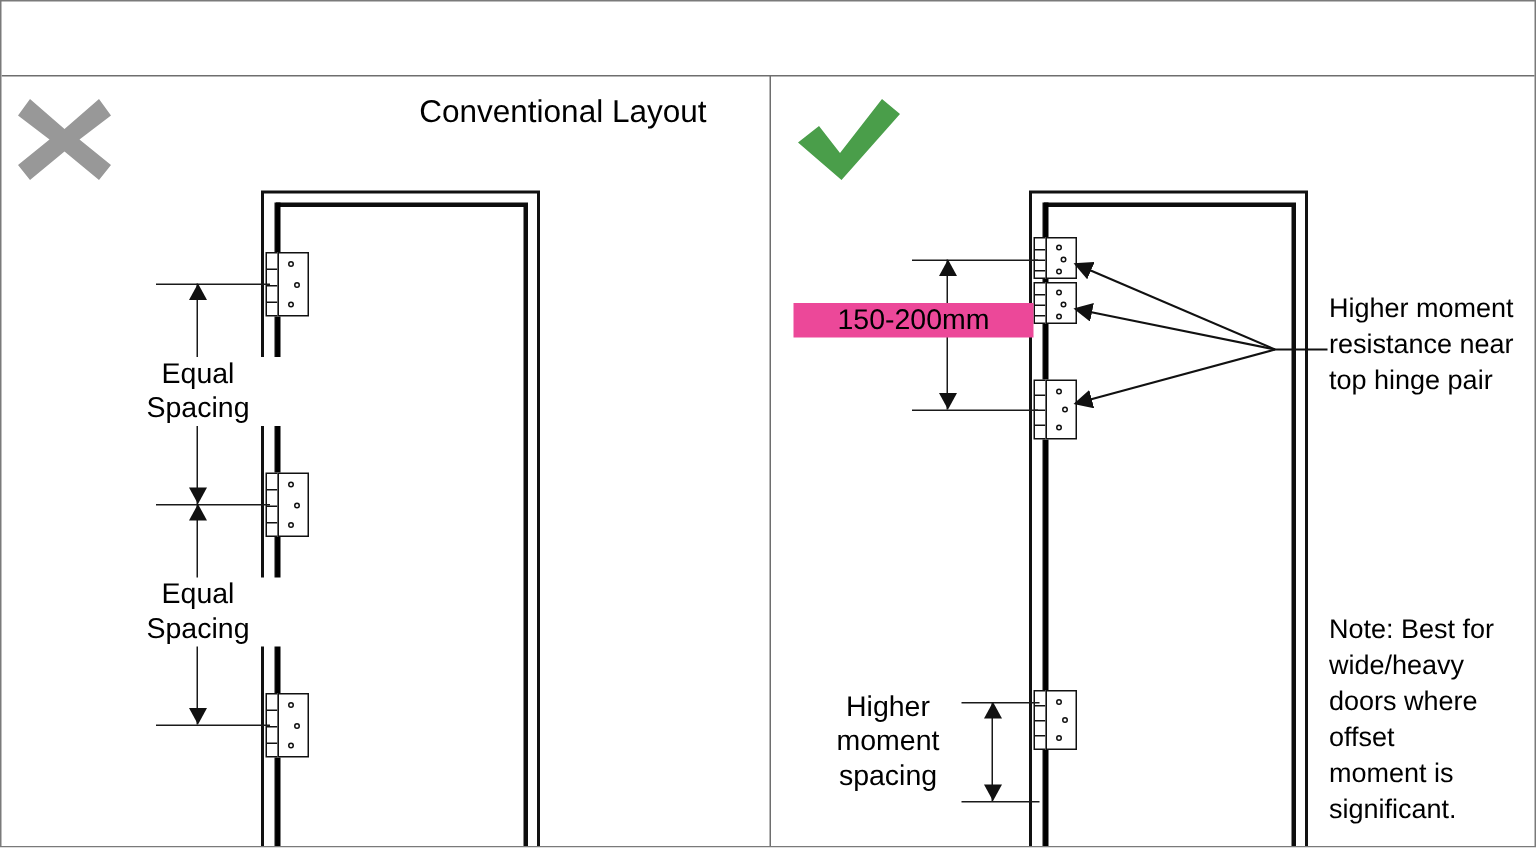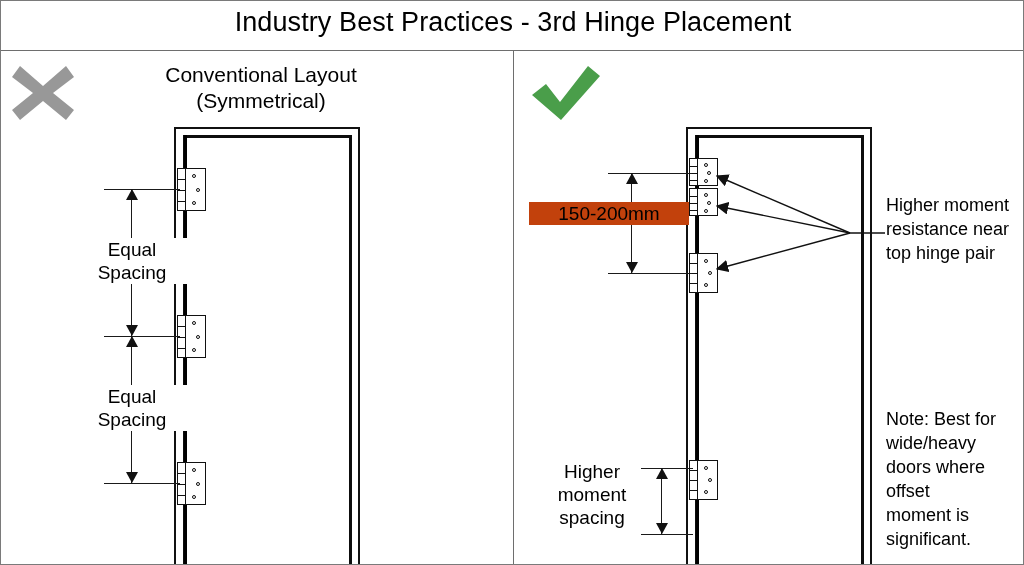--- a/index.html
+++ b/index.html
@@ -10,21 +10,21 @@
   .title{position:absolute;left:0;top:6px;width:1024px;text-align:center;
          font-size:27px;font-weight:400;letter-spacing:.1px;color:#000;}
   .rule-h{position:absolute;left:0;top:49px;width:1024px;height:1px;background:#6e6e6e;}
   .rule-v{position:absolute;left:512px;top:49px;width:1px;height:515px;background:#6e6e6e;}
 
   .panel{position:absolute;top:49px;width:512px;height:515px;}
   .panel.left{left:0;}
   .panel.right{left:512px;}
 
   .mark{position:absolute;}
-  .heading{position:absolute;width:420px;text-align:center;font-size:21px;line-height:26px;}
+  .heading{position:absolute;width:420px;text-align:right;font-size:21px;line-height:26px;}
 
   
   .frame{position:absolute;border:2px solid #111;background:#fff;box-sizing:border-box;}
   .leaf{position:absolute;border:3px solid #0d0d0d;background:#fff;box-sizing:border-box;}
   .pivot{position:absolute;background:#000;}
 
   
   .hinge{position:absolute;}
   .hinge .knuckles{position:absolute;left:0;top:0;width:9px;height:100%;
       border:1.4px solid #111;background:#fff;box-sizing:border-box;}
@@ -50,33 +50,31 @@
   .calloutlabel{position:absolute;font-size:18px;line-height:24px;color:#000;}
 
   svg.overlay{position:absolute;left:0;top:0;width:1024px;height:565px;
               pointer-events:none;overflow:visible;}
 </style>
 </head>
 <body>
 
 <div id="page">
 
-  <div class="title">Industry Best Practices - 3rd Hinge Placement</div>
   <div class="rule-h"></div>
   <div class="rule-v"></div>
 
   <div class="panel left">
 
     <svg class="mark" style="left:8px;top:10px;width:68px;height:62px;" viewBox="0 0 68 62">
       <path d="M11 6 L34 26 L57 6 L65 17 L44 33 L65 50 L57 60 L34 41 L11 60 L3 50 L24 33 L3 17 Z" fill="#989898"></path>
     </svg>
 
     <div class="heading" style="left:50px;top:12px;">
       <div>Conventional Layout</div>
-      <div>(Symmetrical)</div>
     </div>
 
     <div class="frame" style="left:173px;top:77px;width:186px;height:462px;"></div>
     <div class="leaf" style="left:182px;top:85px;width:169px;height:447px;"></div>
     <div class="pivot" style="left:183px;top:85px;width:3px;height:447px;"></div>
 
     <div class="hinge" style="left:176px;top:118px;width:21px;height:43px;">
       <div class="knuckles">
         <i style="top:10px"></i>
           <i style="top:21px"></i>
@@ -199,21 +197,21 @@
         <div class="scr" style="left:10px;top:17px"></div>
         <div class="scr" style="left:6px;top:29px"></div>
       </div>
     </div>
 
     <div class="dimline hline" style="left:95px;top:123px;width:84px;"></div>
     <div class="dimline hline" style="left:95px;top:223px;width:84px;"></div>
     <div class="dimline vline" style="left:118px;top:123px;height:100px;"></div>
     <div class="arrow up" style="left:113px;top:123px;"></div>
     <div class="arrow down" style="left:113px;top:212px;"></div>
-    <div class="dimlabel" style="left:16px;top:152px;width:160px;background:#c2410c;">
+    <div class="dimlabel" style="left:16px;top:152px;width:160px;background:#ec4899;">
       <div>150-200mm</div>
     </div>
 
     <div class="dimline hline" style="left:128px;top:418px;width:52px;"></div>
     <div class="dimline hline" style="left:128px;top:484px;width:52px;"></div>
     <div class="dimline vline" style="left:148px;top:418px;height:66px;"></div>
     <div class="arrow up" style="left:143px;top:418px;"></div>
     <div class="arrow down" style="left:143px;top:473px;"></div>
     <div class="dimlabel" style="left:30px;top:410px;width:98px;">
       <div>Higher</div>

